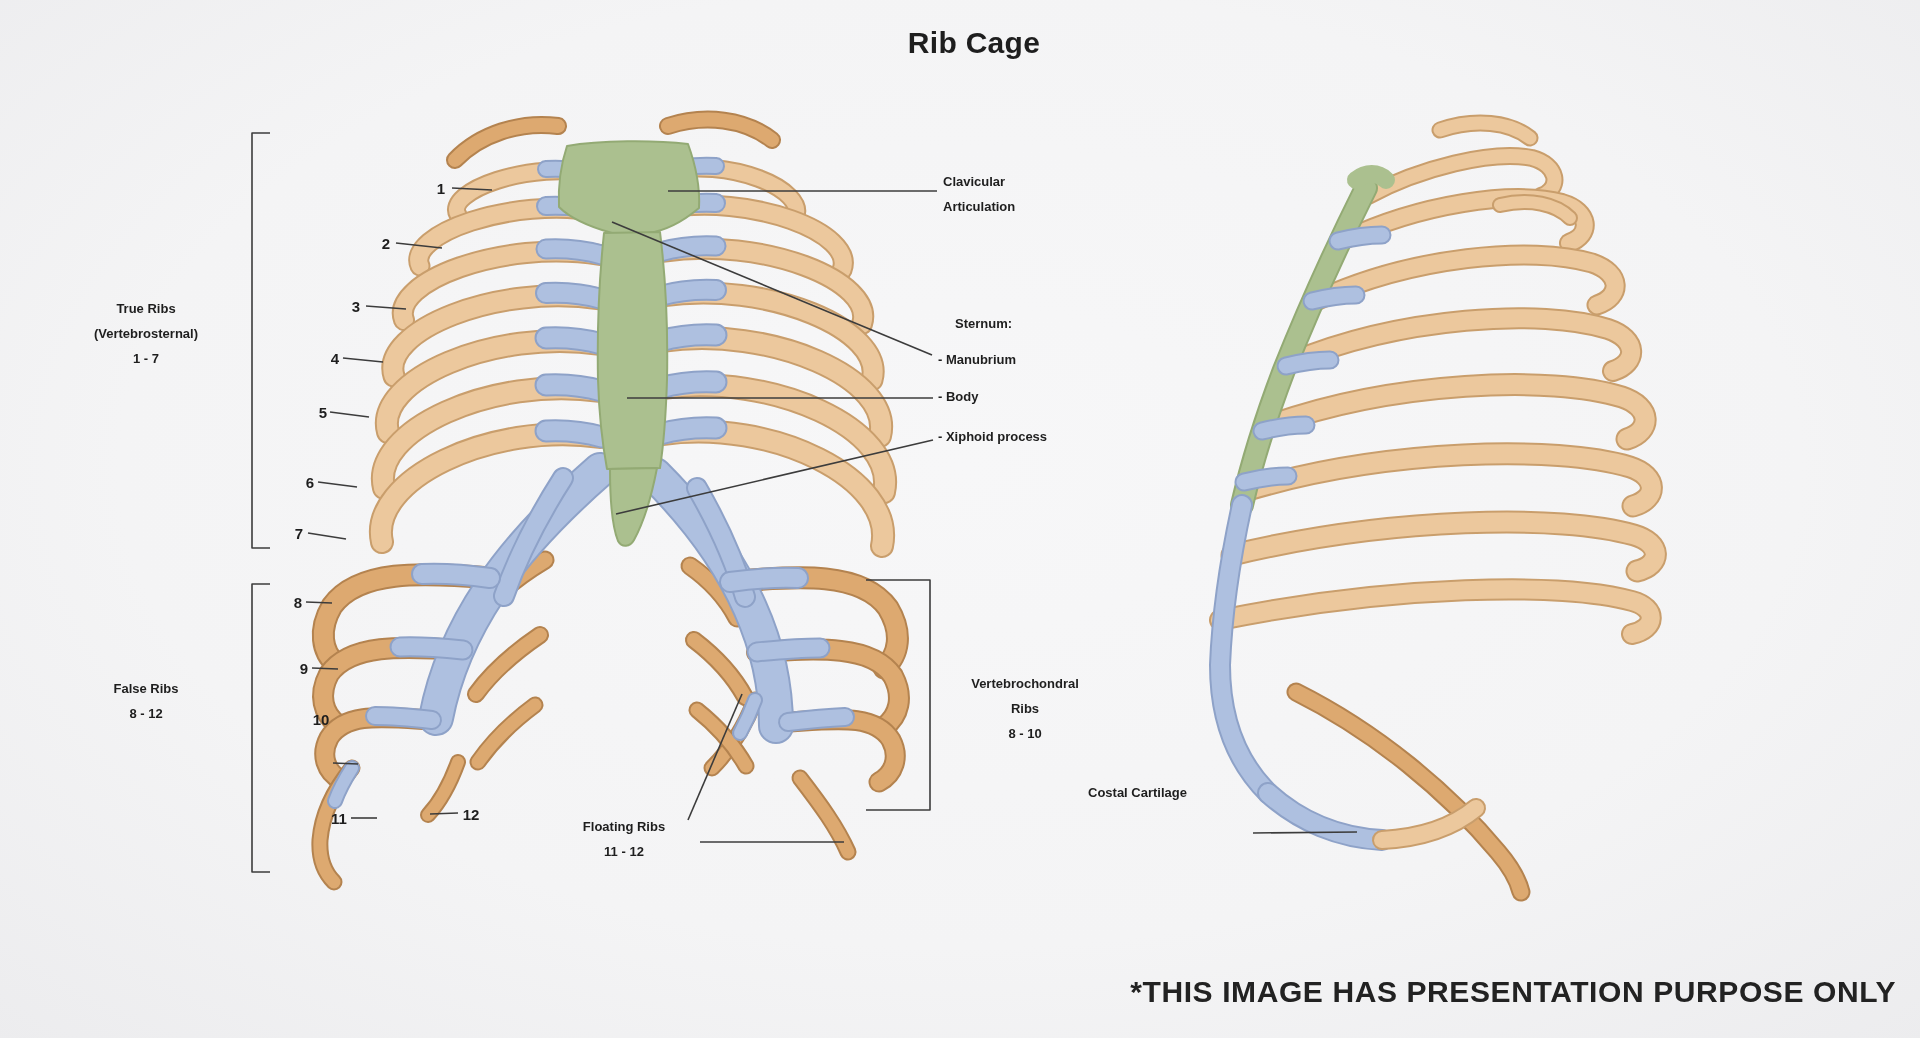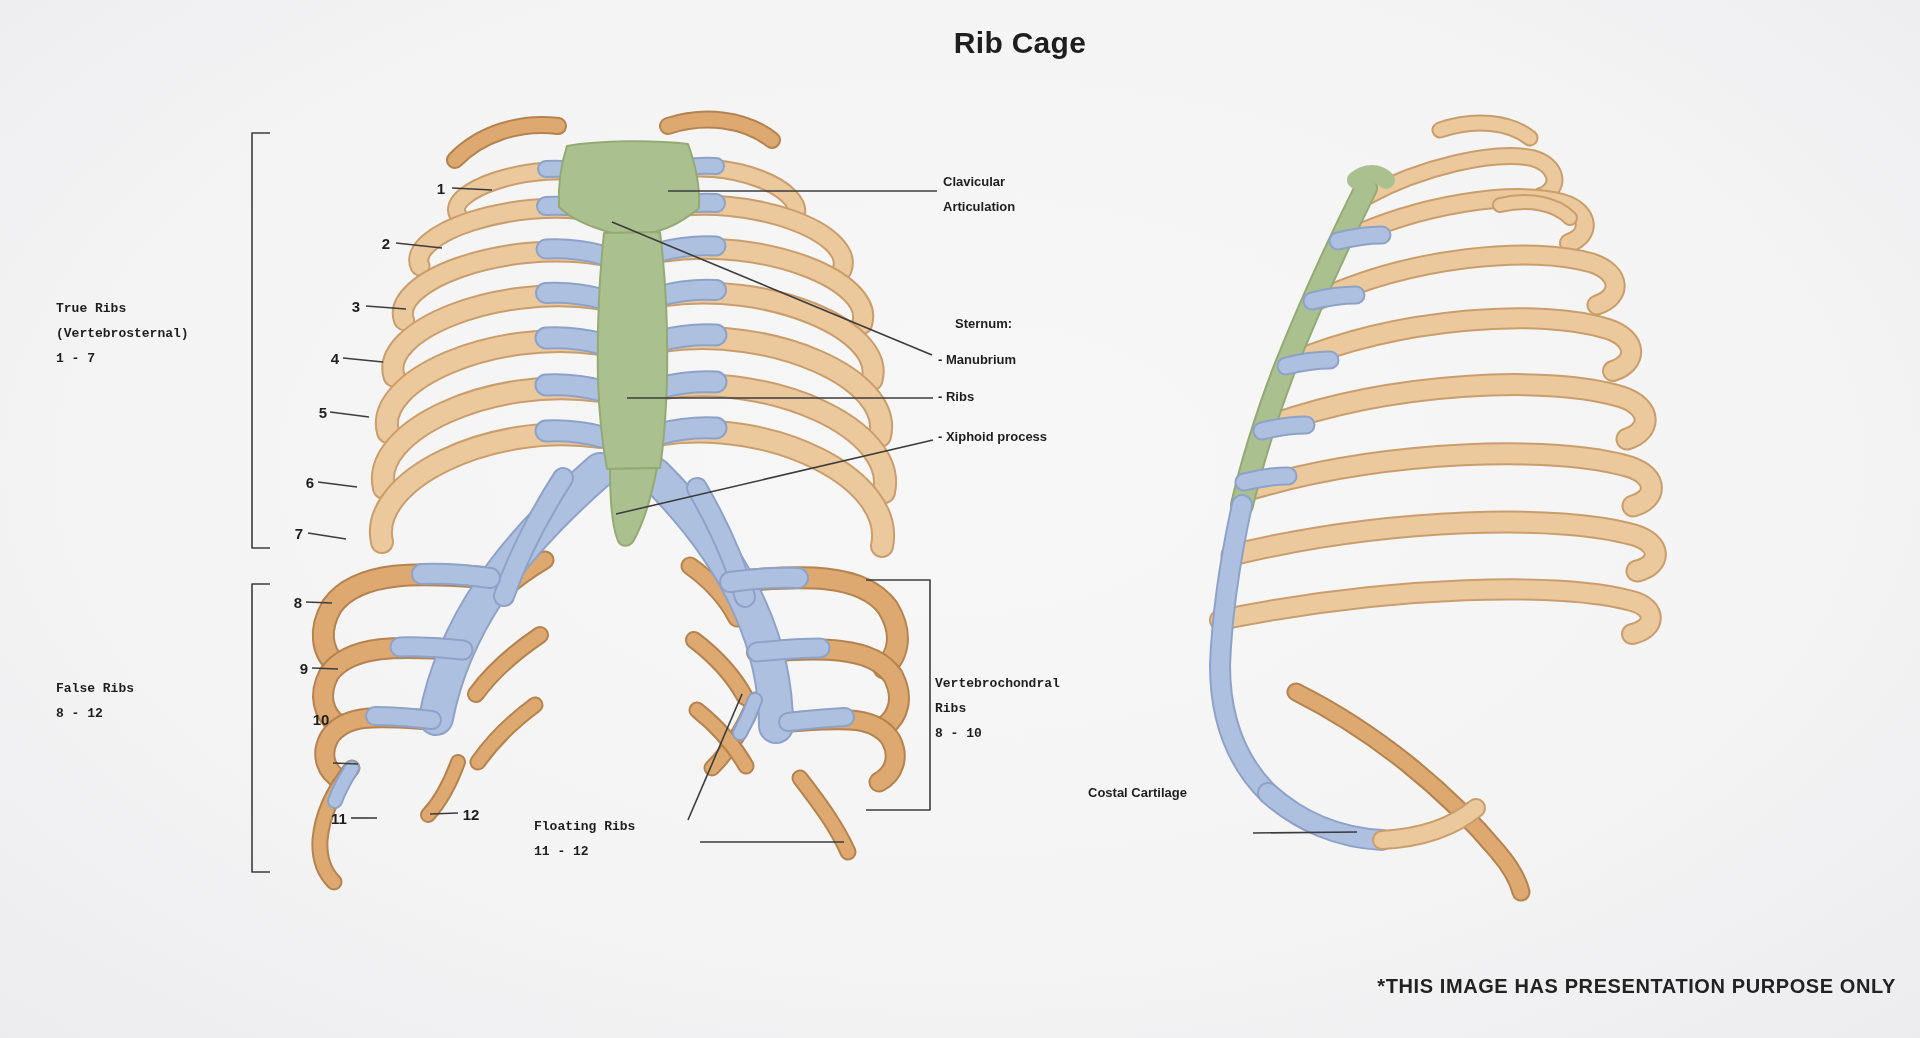--- a/index.html
+++ b/index.html
@@ -6,26 +6,26 @@
     --background:#f4f4f5; --text:#1e1e1e; --line:#3c3c3c;
   }
   html,body{margin:0;padding:0;}
   body{background:#ddd;}
   .canvas{
     position:relative;width:1920px;height:1038px;overflow:hidden;
     background:radial-gradient(ellipse 1400px 800px at 50% 45%, #f7f7f8 0%, #f4f4f5 60%, #ececee 100%);
     font-family:"Liberation Sans","DejaVu Sans",sans-serif;color:var(--text);
   }
   svg.fig{position:absolute;left:0;top:0;width:1920px;height:1038px;}
-  .title{position:absolute;left:890px;top:26px;width:260px;text-align:center;
+  .title{position:absolute;left:844px;top:26px;width:260px;text-align:center;
          font-size:30px;font-weight:bold;letter-spacing:0.3px;}
   .lbl{position:absolute;font-weight:bold;font-size:13px;line-height:25px;white-space:nowrap;}
-  .center{font-family:Liberation Mono, monospace;}
+  .center{text-align:center;}
   .num{position:absolute;font-weight:bold;font-size:15px;transform:translate(-50%,-50%);white-space:nowrap;}
-  .disclaimer{position:absolute;right:24px;top:975px;font-size:20px;font-weight:600;
+  .disclaimer{position:absolute;right:24px;top:975px;font-size:30px;font-weight:600;
               letter-spacing:0.6px;color:#222;white-space:nowrap;}
 </style>
 </head>
 <body>
 
 <div class="canvas">
 
   <svg class="fig" viewBox="0 0 1920 1038" aria-hidden="true">
     <g id="anterior">
         <path d="M662 172 C729 156 809 190 795 218" fill="none" stroke="#c99e6c" stroke-width="19" stroke-linecap="round" stroke-linejoin="round"></path>
@@ -228,21 +228,21 @@
     <div>False Ribs</div>
     <div>8 - 12</div>
   </div>
 
   <div class="lbl" style="left:943px;top:169px;">
     <div>Clavicular</div>
     <div>Articulation</div>
   </div>
   <div class="lbl" style="left:955px;top:311px;">Sternum:</div>
   <div class="lbl" style="left:938px;top:347px;">- Manubrium</div>
-  <div class="lbl" style="left:938px;top:384px;">- Ribs</div>
+  <div class="lbl" style="left:938px;top:384px;">- Body</div>
   <div class="lbl" style="left:938px;top:424px;">- Xiphoid process</div>
 
   <div class="lbl center" style="left:935px;top:671px;width:180px;">
     <div>Vertebrochondral</div>
     <div>Ribs</div>
     <div>8 - 10</div>
   </div>
   <div class="lbl center" style="left:534px;top:814px;width:180px;">
     <div>Floating Ribs</div>
     <div>11 - 12</div>

